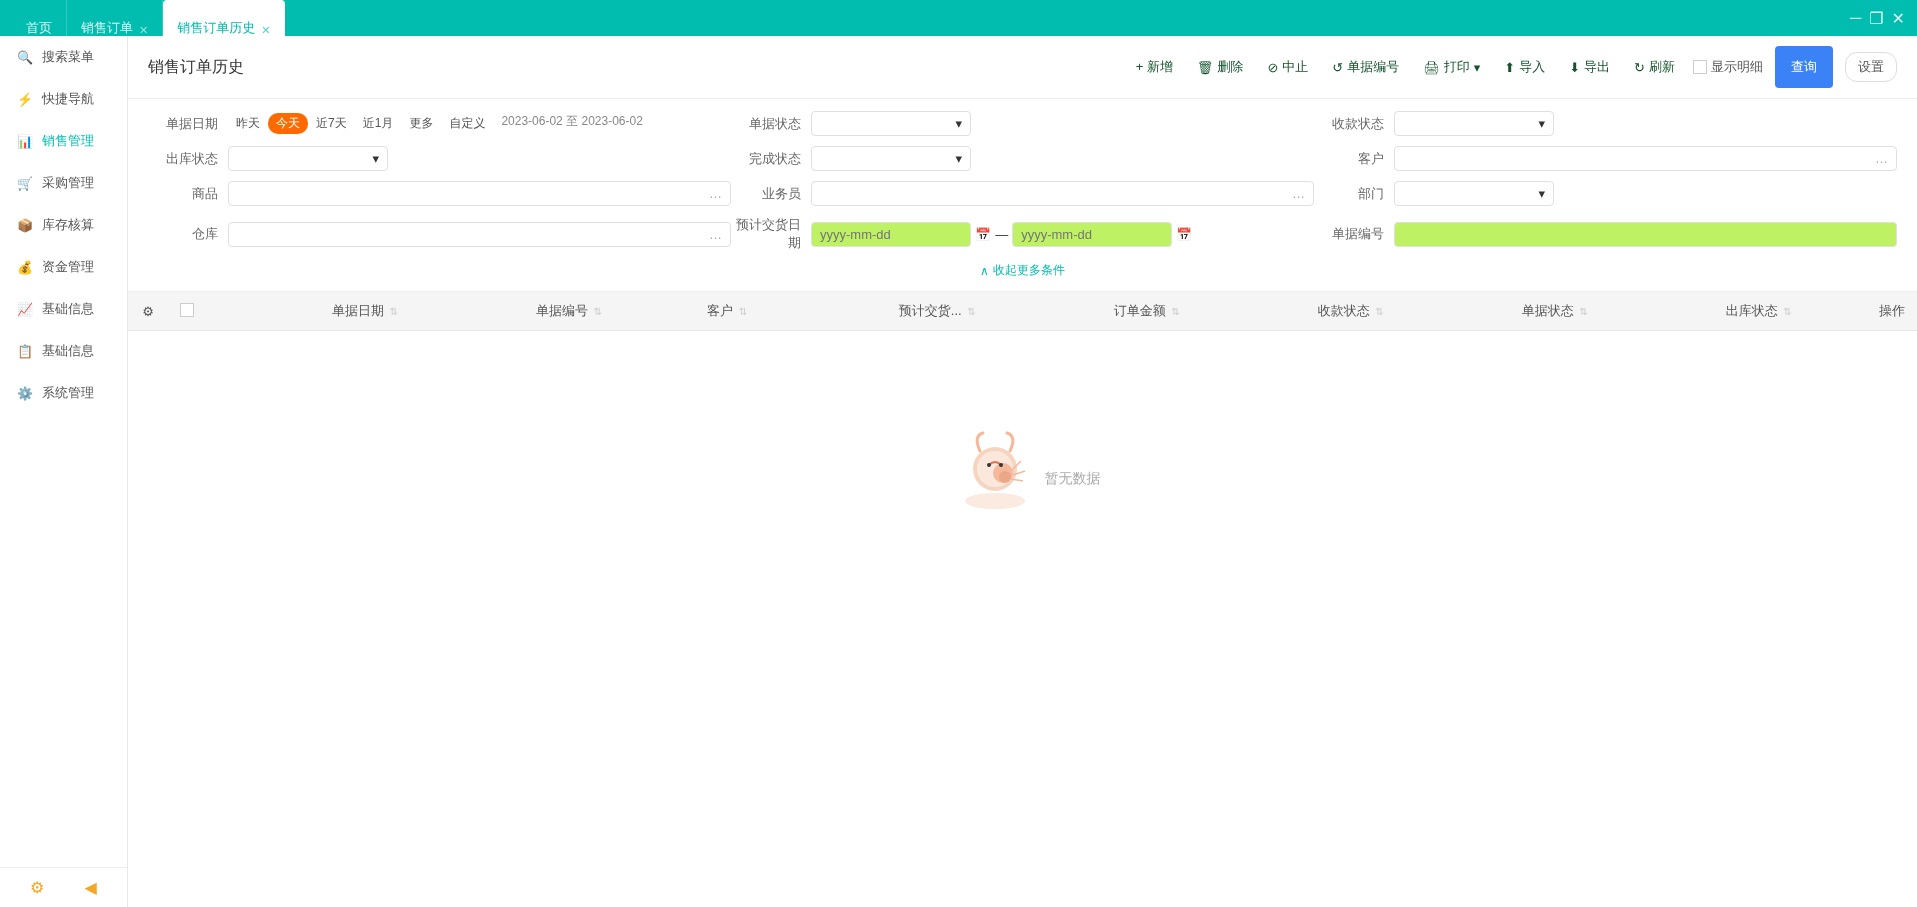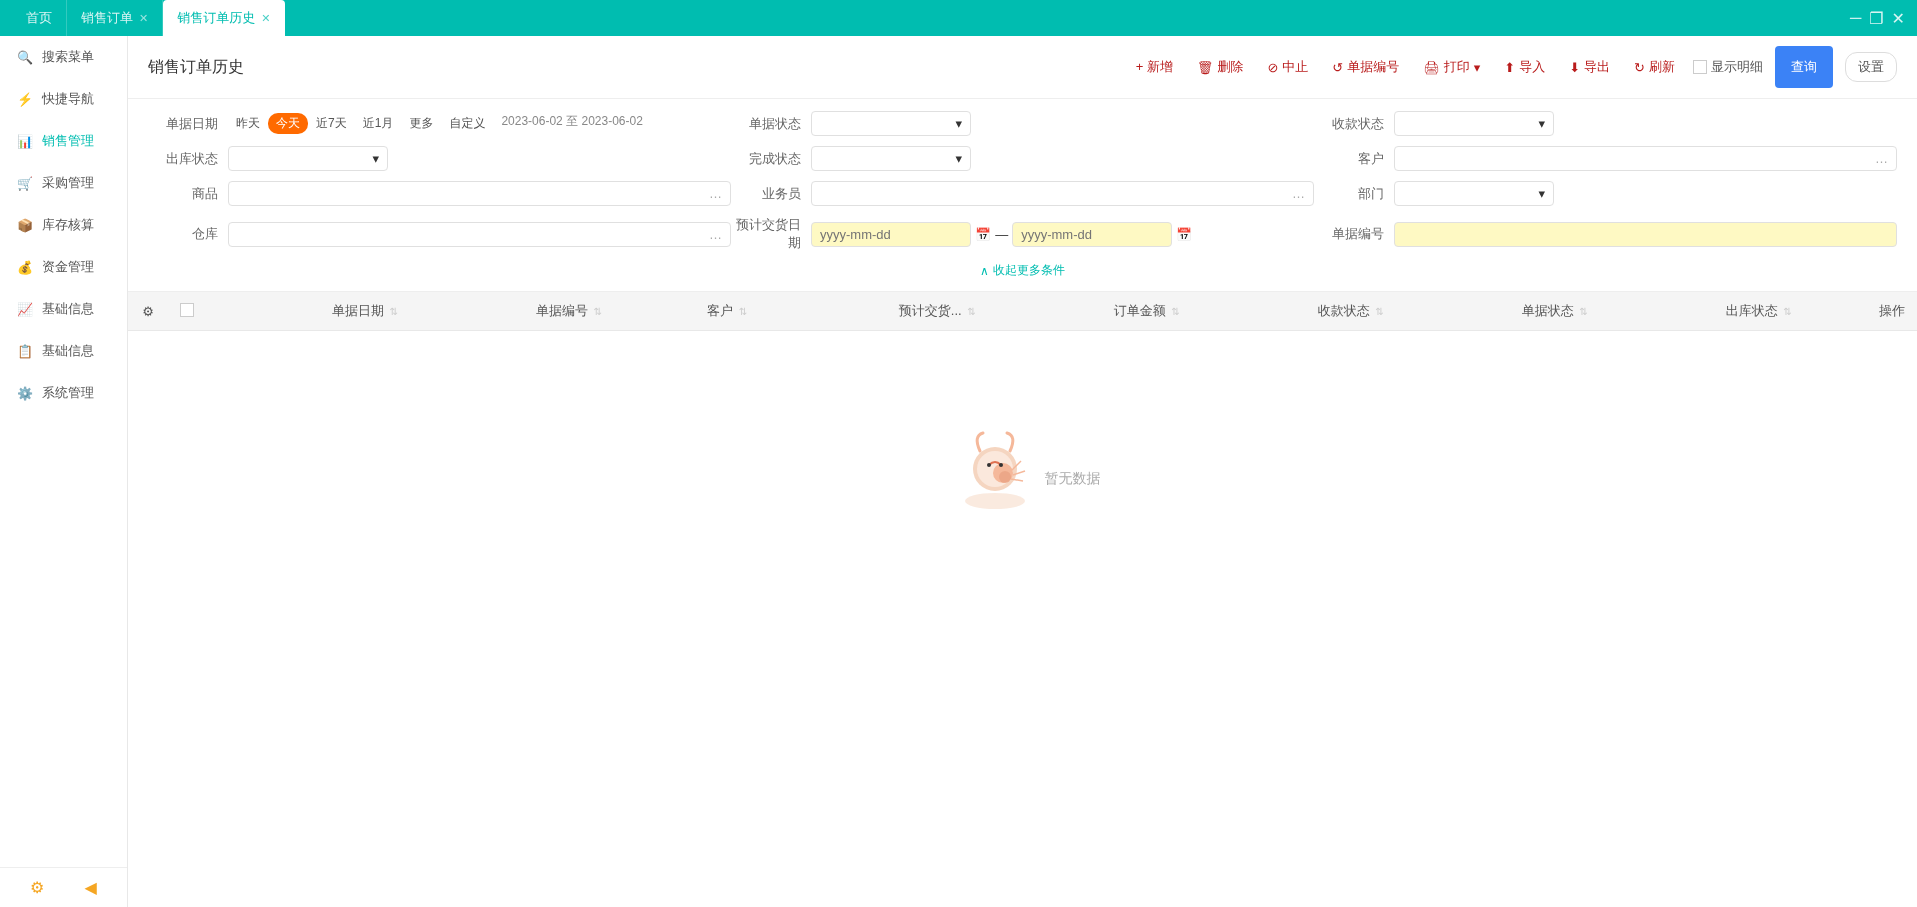--- a/index.html
+++ b/index.html
@@ -1,20 +1,20 @@
 <!DOCTYPE html>
 <html><head>
   <meta charset="utf-8">
   <style>
     * { box-sizing: border-box; margin: 0; padding: 0; }
     body { font-family: "Microsoft YaHei", "PingFang SC", sans-serif; font-size: 13px; background: #f5f5f5; color: #333; display: flex; flex-direction: column; height: 100vh; overflow: hidden; }
 
     
     .top-bar { background: #00bdb0; height: 36px; display: flex; align-items: center; padding: 0 12px; gap: 0; flex-shrink: 0; }
-    .tab-item { display: flex; align-items: center; height: 37px; padding: 0 14px; color: rgba(255,255,255,0.85); font-size: 13px; cursor: pointer; gap: 6px; border-right: 1px solid rgba(255,255,255,0.2); }
+    .tab-item { display: flex; align-items: flex-end; height: 37px; padding: 0 14px; color: rgba(255,255,255,0.85); font-size: 13px; cursor: pointer; gap: 6px; border-right: 1px solid rgba(255,255,255,0.2); }
     .tab-item.active { background: #fff; color: #00bdb0; border-radius: 4px 4px 0 0; }
     .tab-close { font-size: 11px; color: inherit; opacity: 0.7; }
     .top-bar-spacer { flex: 1; }
     .top-bar-actions { display: flex; align-items: center; gap: 8px; color: #fff; font-size: 13px; }
     .top-bar-btn { color: #fff; opacity: 0.85; cursor: pointer; font-size: 16px; }
 
     
     .main-layout { display: flex; flex: 1; overflow: hidden; }
 
     
@@ -25,37 +25,37 @@
     .sidebar-bottom { margin-top: auto; display: flex; align-items: center; justify-content: space-around; padding: 10px; border-top: 1px solid #eee; }
     .sidebar-bottom-btn { cursor: pointer; color: #f5a623; font-size: 16px; }
 
     
     .content { flex: 1; overflow: auto; display: flex; flex-direction: column; }
 
     
     .page-header { background: #fff; padding: 10px 20px; border-bottom: 1px solid #eee; display: flex; align-items: center; justify-content: space-between; flex-shrink: 0; }
     .page-title { font-size: 16px; font-weight: 500; color: #333; }
     .toolbar { display: flex; align-items: center; gap: 12px; }
-    .toolbar-btn { display: flex; align-items: center; gap: 4px; color: #b91c1c; font-size: 13px; cursor: pointer; padding: 4px 6px; border-radius: 3px; }
+    .toolbar-btn { display: flex; align-items: center; gap: 4px; color: #14532d; font-size: 13px; cursor: pointer; padding: 4px 6px; border-radius: 3px; }
     .toolbar-btn-primary { background: #3b82f6; color: #fff; border: none; border-radius: 4px; padding: 12px 16px; font-size: 13px; cursor: pointer; }
     .toolbar-btn-secondary { background: #fff; color: #555; border: 1px solid #ddd; border-radius: 12px; padding: 5px 12px; font-size: 13px; cursor: pointer; }
     .show-detail { display: flex; align-items: center; gap: 4px; font-size: 13px; color: #555; cursor: pointer; }
     .checkbox-small { width: 14px; height: 14px; border: 1px solid #ccc; display: inline-block; background: #fff; }
 
     
     .filter-area { background: #fff; padding: 12px 20px; border-bottom: 1px solid #eee; flex-shrink: 0; }
     .filter-row { display: flex; align-items: center; gap: 0; margin-bottom: 10px; }
     .filter-label { color: #666; font-size: 13px; width: 80px; flex-shrink: 0; text-align: right; padding-right: 10px; }
     .filter-value { flex: 1; display: flex; align-items: flex-start; gap: 8px; }
     .date-range-btns { display: flex; align-items: center; gap: 0; }
     .date-btn { padding: 2px 8px; font-size: 12px; color: #555; cursor: pointer; border-radius: 3px; }
     .date-btn.active { background: #ff6a00; color: #fff; border-radius: 10px; }
     .date-text { color: #888; font-size: 12px; }
     .filter-select { border: 1px solid #e0e0e0; border-radius: 4px; padding: 4px 8px; font-size: 13px; color: #333; background: #fff; min-width: 160px; display: flex; align-items: center; justify-content: space-between; cursor: pointer; }
-    .filter-input { border: 1px solid #e0e0e0; border-radius: 4px; padding: 4px 8px; font-size: 13px; color: #333; background: #fef9c3; min-width: 160px; }
+    .filter-input { border: 1px solid #e0e0e0; border-radius: 4px; padding: 4px 8px; font-size: 13px; color: #333; background: #bef264; min-width: 160px; }
     .filter-dots { color: #aaa; cursor: pointer; margin-left: 4px; }
     .filter-col { flex: 1; display: flex; align-items: center; min-width: 0; }
     .collapse-bar { display: flex; align-items: center; justify-content: center; color: #00bdb0; font-size: 12px; cursor: pointer; margin-top: 4px; gap: 4px; }
 
     
     .table-area { flex: 1; overflow: auto; background: #fff; margin: 0; }
     table { width: 100%; border-collapse: collapse; font-size: 13px; }
     thead tr { background: #f5f5f5; }
     th { padding: 10px 12px; text-align: right; color: #555; font-weight: normal; border-bottom: 1px solid #e8e8e8; white-space: nowrap; }
     th .sort-icon { color: #ccc; font-size: 10px; margin-left: 2px; }

